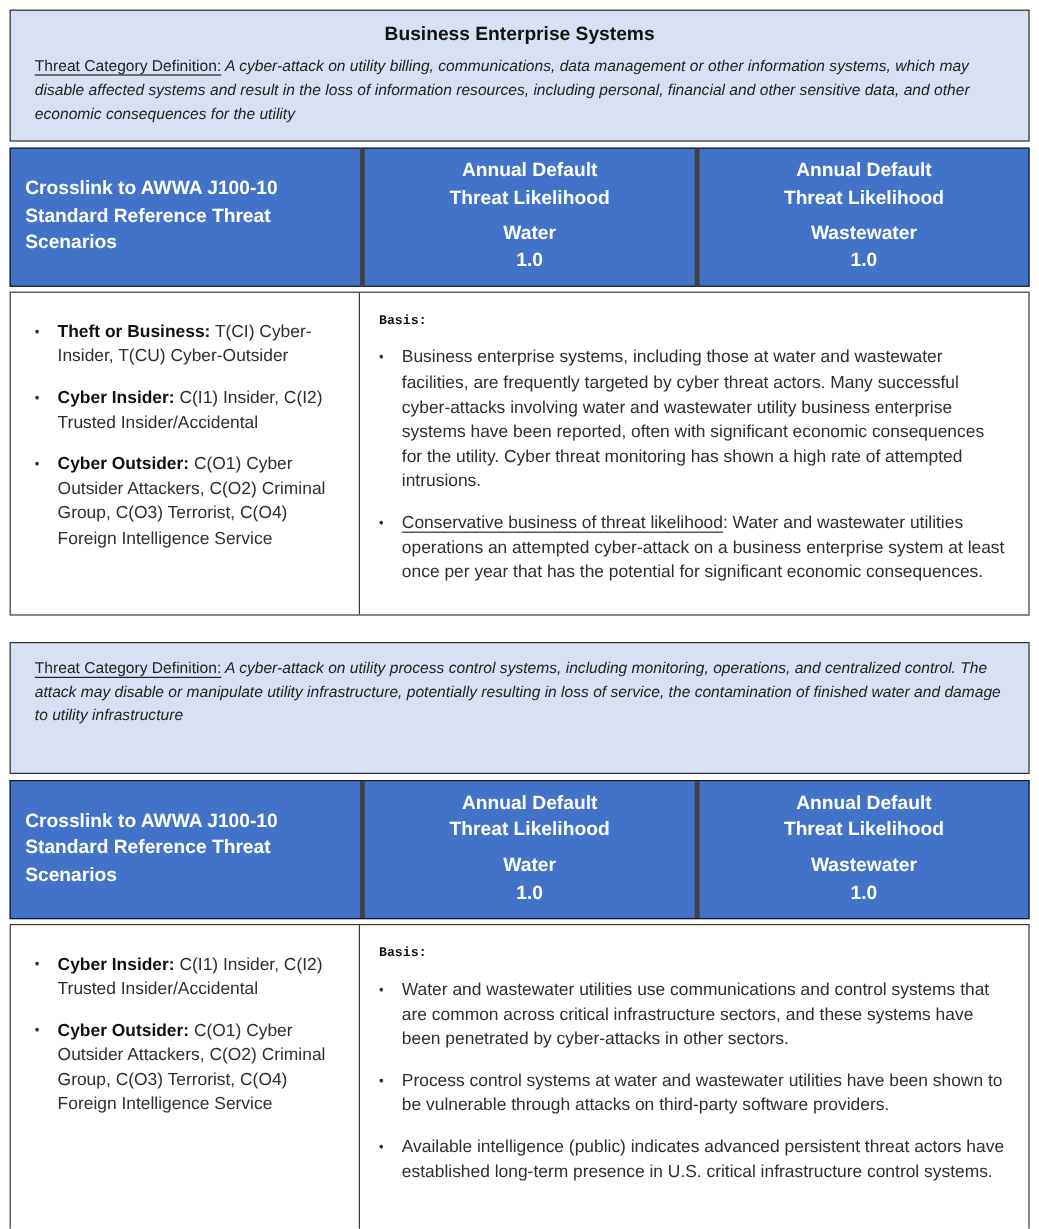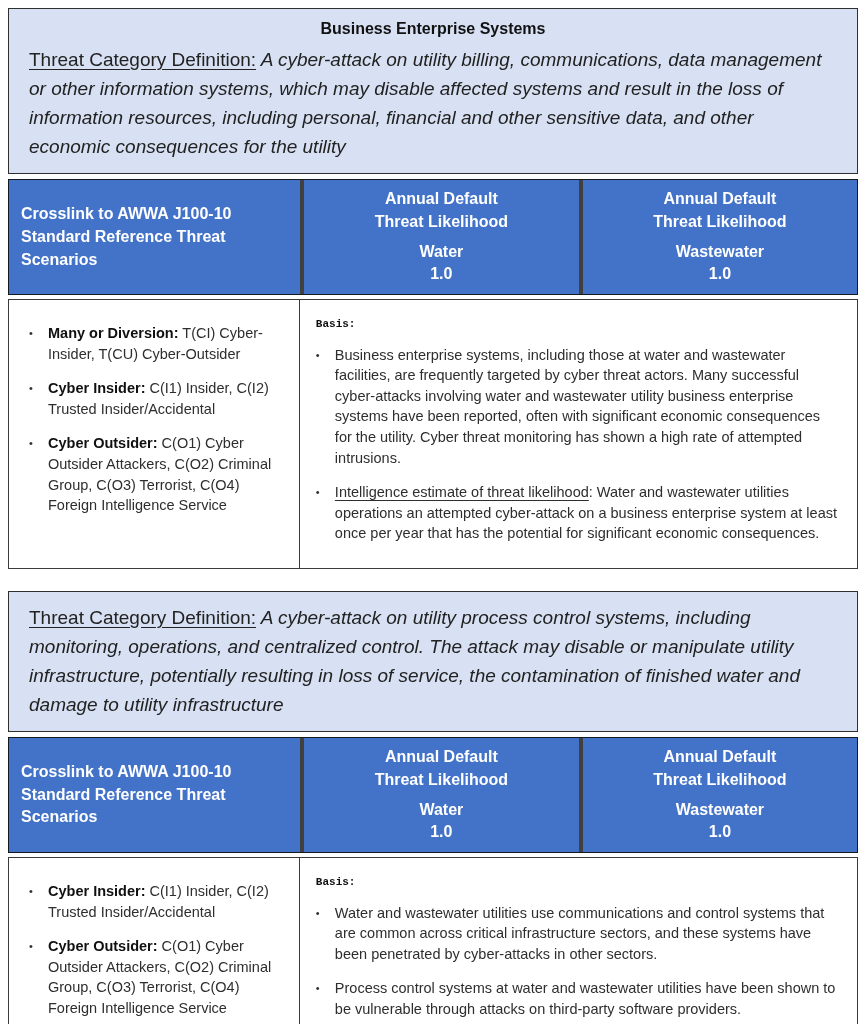--- a/index.html
+++ b/index.html
@@ -21,21 +21,21 @@
     min-height: 110px;
   }
   .deftitle {
     text-align: center;
     font-weight: bold;
     font-size: 16px;
     color: #111;
     margin-bottom: 7px;
   }
   .deftext {
-    font-size: 19px;
+    font-size: 13px;
     line-height: 1.53;
     color: #222;
   }
   .deftext .dlabel { text-decoration: underline; text-underline-offset: 3px; font-style: normal; }
   .deftext .dbody  { font-style: italic; }
 
   
   .hdr {
     display: flex;
     border: 1px solid #14181f;
@@ -109,40 +109,40 @@
         <div>Threat Likelihood</div>
         <div class="hcat">Wastewater</div>
         <div>1.0</div>
       </div>
     </div>
 
     <div class="bodyrow b1">
       <div class="bcell bleft">
         <div class="bullet">
           <span class="dot">•</span>
-          <span class="btxt"><span class="blead">Many or Diversion:</span><span> T(CI) Cyber-Insider, T(CU) Cyber-Outsider</span></span>
+          <span class="btxt"><span class="blead">Theft or Business:</span><span> T(CI) Cyber-Insider, T(CU) Cyber-Outsider</span></span>
         </div>
         <div class="bullet">
           <span class="dot">•</span>
           <span class="btxt"><span class="blead">Cyber Insider:</span><span> C(I1) Insider, C(I2) Trusted Insider/Accidental</span></span>
         </div>
         <div class="bullet">
           <span class="dot">•</span>
           <span class="btxt"><span class="blead">Cyber Outsider:</span><span> C(O1) Cyber Outsider Attackers, C(O2) Criminal Group, C(O3) Terrorist, C(O4) Foreign Intelligence Service</span></span>
         </div>
       </div>
       <div class="bcell bright">
         <div class="basis-label">Basis:</div>
         <div class="bullet">
           <span class="dot">•</span>
           <span class="btxt">Business enterprise systems, including those at water and wastewater facilities, are frequently targeted by cyber threat actors. Many successful cyber-attacks involving water and wastewater utility business enterprise systems have been reported, often with significant economic consequences for the utility. Cyber threat monitoring has shown a high rate of attempted intrusions.</span>
         </div>
         <div class="bullet">
           <span class="dot">•</span>
-          <span class="btxt"><span class="bunder">Intelligence estimate of threat likelihood</span><span>: Water and wastewater utilities operations an attempted cyber-attack on a business enterprise system at least once per year that has the potential for significant economic consequences.</span></span>
+          <span class="btxt"><span class="bunder">Conservative business of threat likelihood</span><span>: Water and wastewater utilities operations an attempted cyber-attack on a business enterprise system at least once per year that has the potential for significant economic consequences.</span></span>
         </div>
       </div>
     </div>
 
   </section>
 
   <section>
 
     <div class="defband">
       <div class="deftext">

